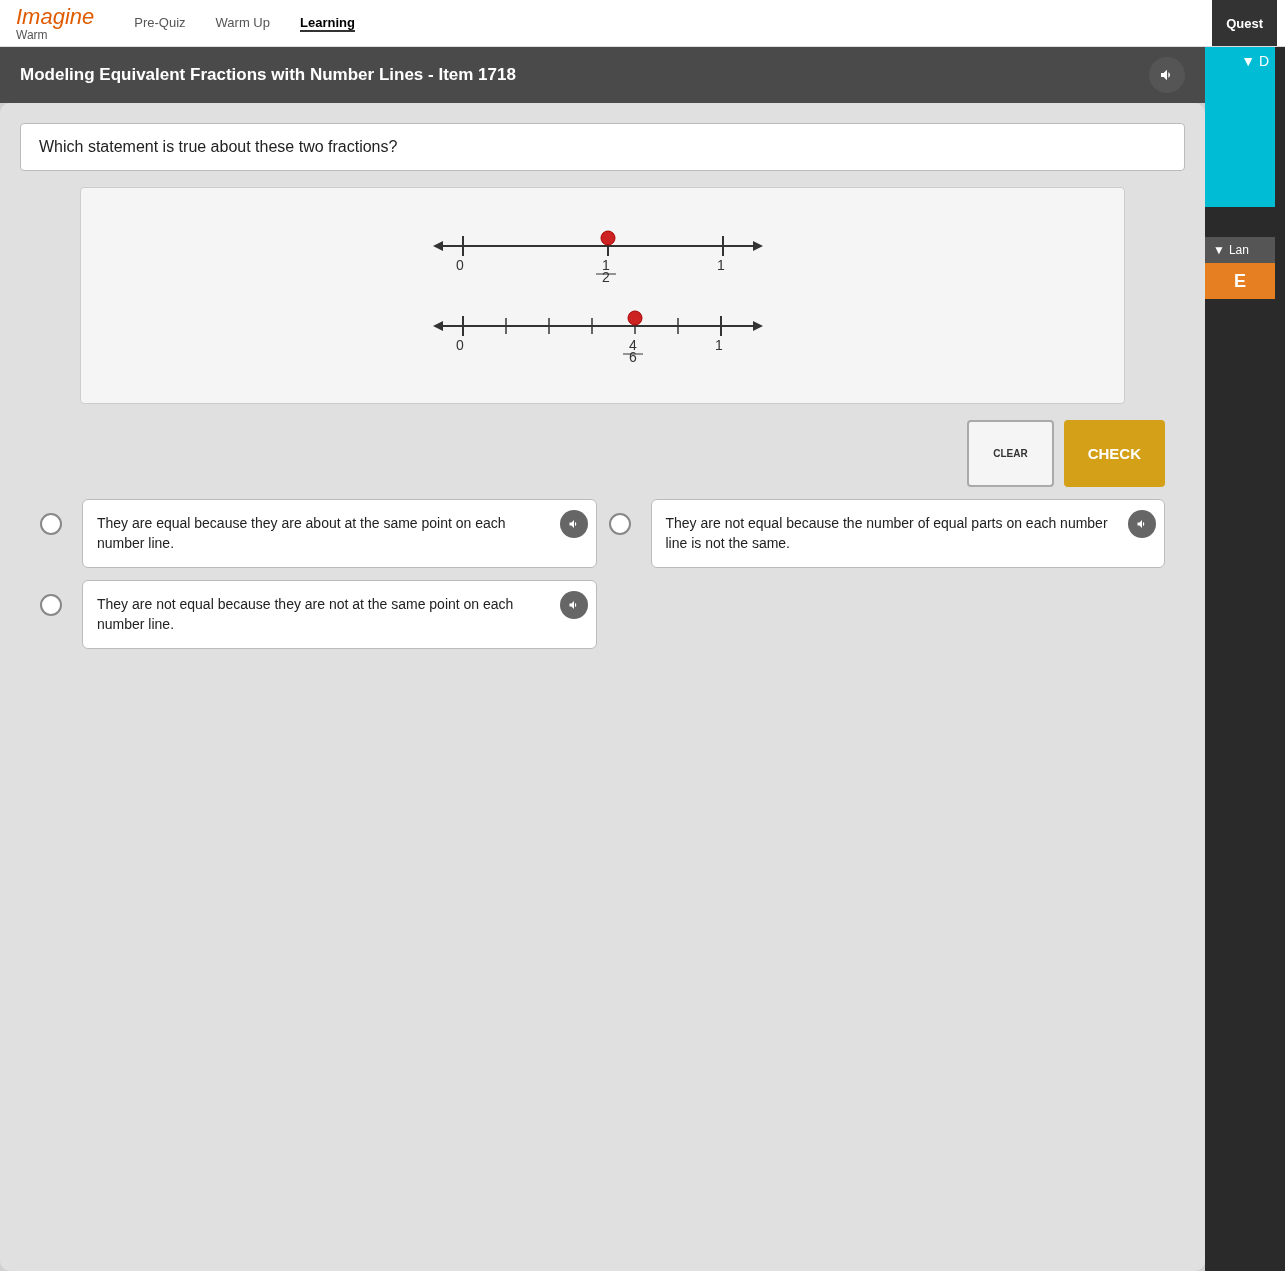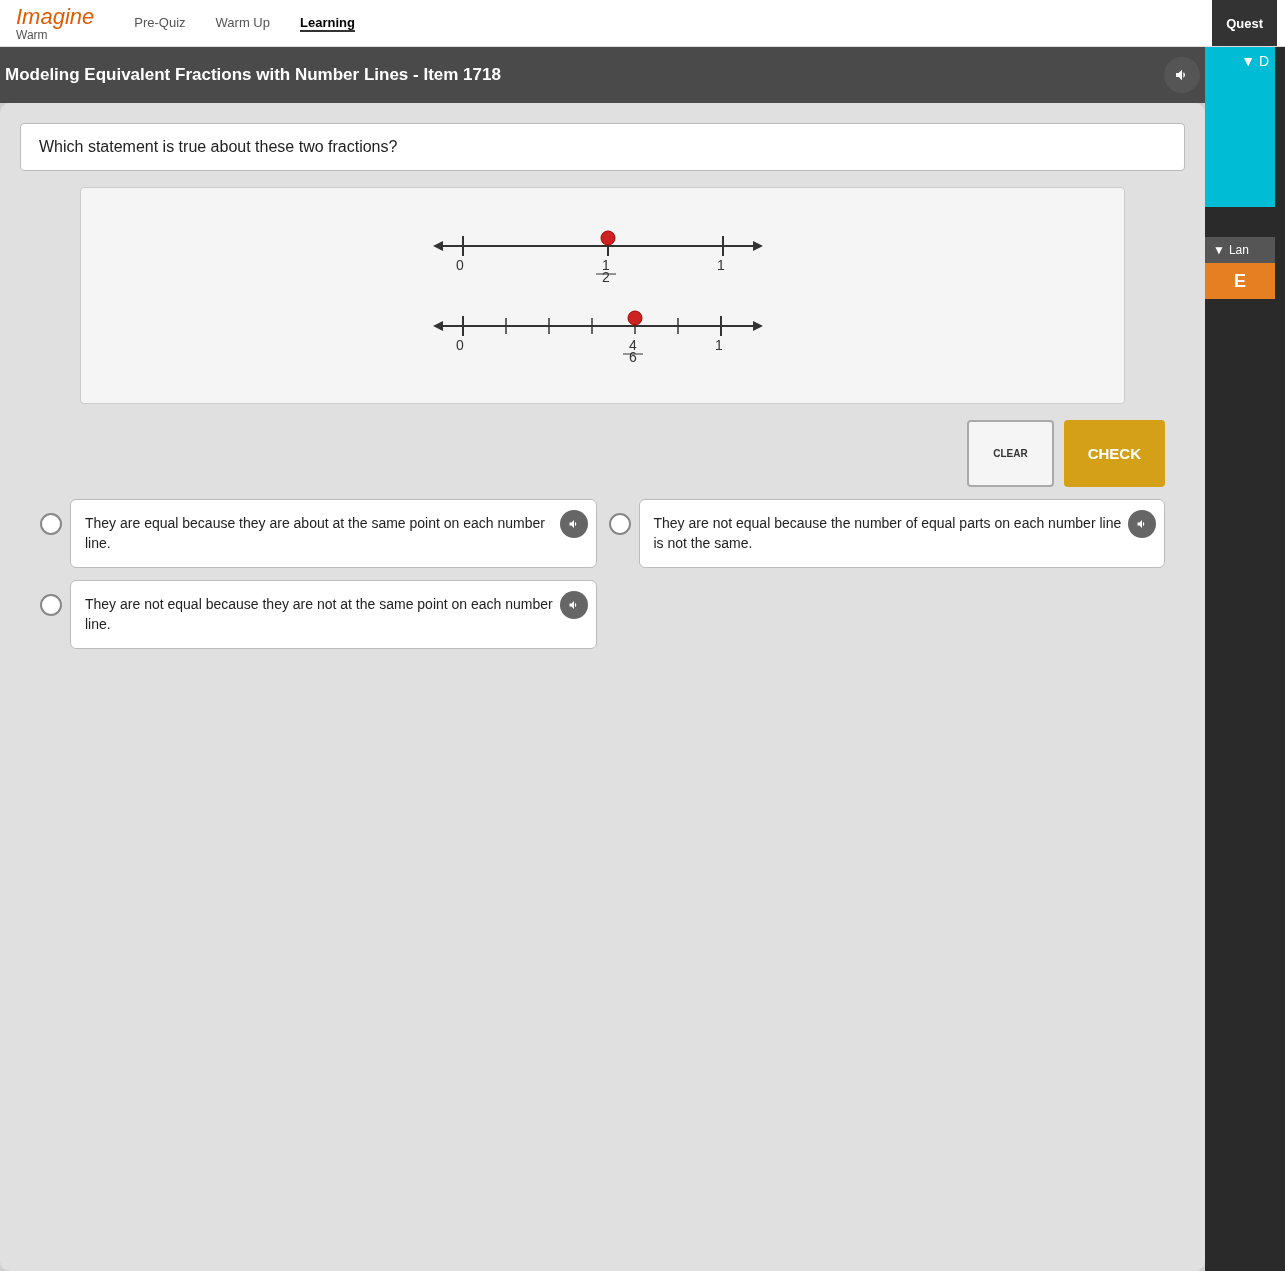--- a/index.html
+++ b/index.html
@@ -57,21 +57,21 @@
       font-weight: bold;
       height: 100%;
       display: flex;
       align-items: center;
     }
 
     
     .title-bar {
       background: #4a4a4a;
       color: #fff;
-      padding: 10px 5px;
+      padding: 10px 20px;
       font-size: 17px;
       font-weight: bold;
       display: flex;
       align-items: center;
       justify-content: space-between;
     }
     .title-bar .audio-btn {
       width: 36px;
       height: 36px;
       background: #555;
@@ -126,21 +126,21 @@
       display: grid;
       grid-template-columns: 1fr 1fr;
       gap: 12px;
       margin-top: 10px;
       padding: 0 20px;
     }
 
     .answer-choice {
       display: flex;
       align-items: flex-start;
-      gap: 8px;
+      gap: 20px;
     }
 
     .radio-circle {
       width: 22px;
       height: 22px;
       border-radius: 50%;
       border: 2px solid #888;
       background: #fff;
       flex-shrink: 0;
       margin-top: 14px;

